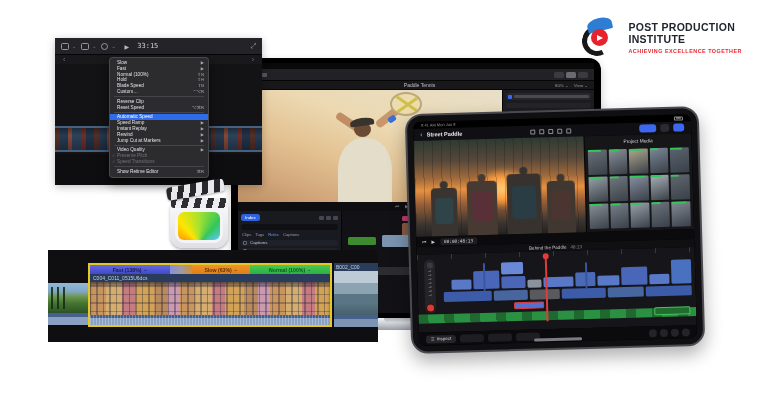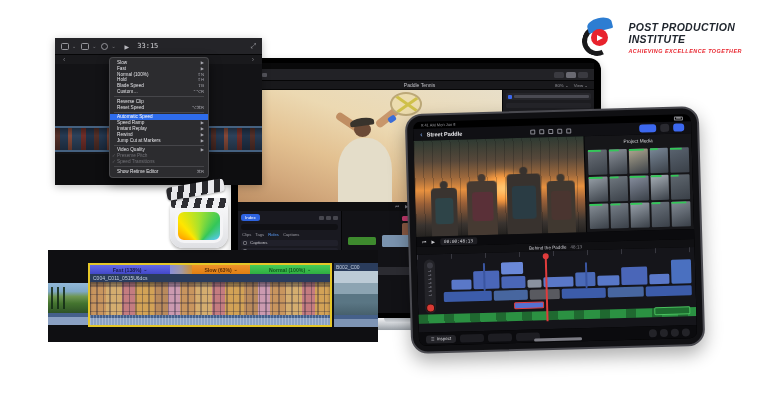--- a/index.html
+++ b/index.html
@@ -5,21 +5,21 @@
   * { margin:0; padding:0; box-sizing:border-box; }
   html,body { width:768px; height:408px; overflow:hidden; }
   body { font-family:"Liberation Sans", sans-serif; background:#fff; position:relative; }
   #canvas { position:absolute; inset:0; width:768px; height:408px; background:#fff; overflow:hidden; }
 
   
   #footer { position:absolute; left:0; top:357px; width:768px; height:51px; background:#0b0b0b; display:flex; align-items:center; justify-content:center; z-index:20; }
   #footer .url { color:#f4f4f4; font-size:19px; letter-spacing:.4px; font-weight:400; }
 
   
-  #logo { position:absolute; right:26px; top:16px; display:flex; gap:8px; z-index:20; align-items:flex-start;font-style:italic; }
+  #logo { position:absolute; right:26px; top:16px; display:flex; gap:8px; z-index:20; align-items:flex-start; }
   .logo-icon { position:relative; width:40px; height:44px; }
   .li-black { position:absolute; left:2px; top:10px; width:30px; height:30px; border-radius:50%; border:5px solid #18181a; border-top-color:transparent; border-right-color:transparent; transform:rotate(18deg); }
   .li-cap { position:absolute; left:7px; top:2px; width:25px; height:13px; background:#2d7dd2; border-radius:60% 60% 10% 10%; transform:rotate(-14deg); }
   .li-red { position:absolute; left:11px; top:13px; width:17px; height:17px; background:#e8222d; border-radius:50%; display:flex; align-items:center; justify-content:center; }
   .li-play { width:0; height:0; border-left:6px solid #fff; border-top:3.5px solid transparent; border-bottom:3.5px solid transparent; margin-left:1px; }
   .logo-text { display:flex; flex-direction:column; padding-top:5px; }
   .logo-line { font-size:10.5px; font-weight:800; color:#20262e; letter-spacing:.3px; line-height:12px; }
   .logo-tagline { font-size:5.4px; font-weight:700; color:#e8252e; letter-spacing:.5px; margin-top:3px; }
 
   

